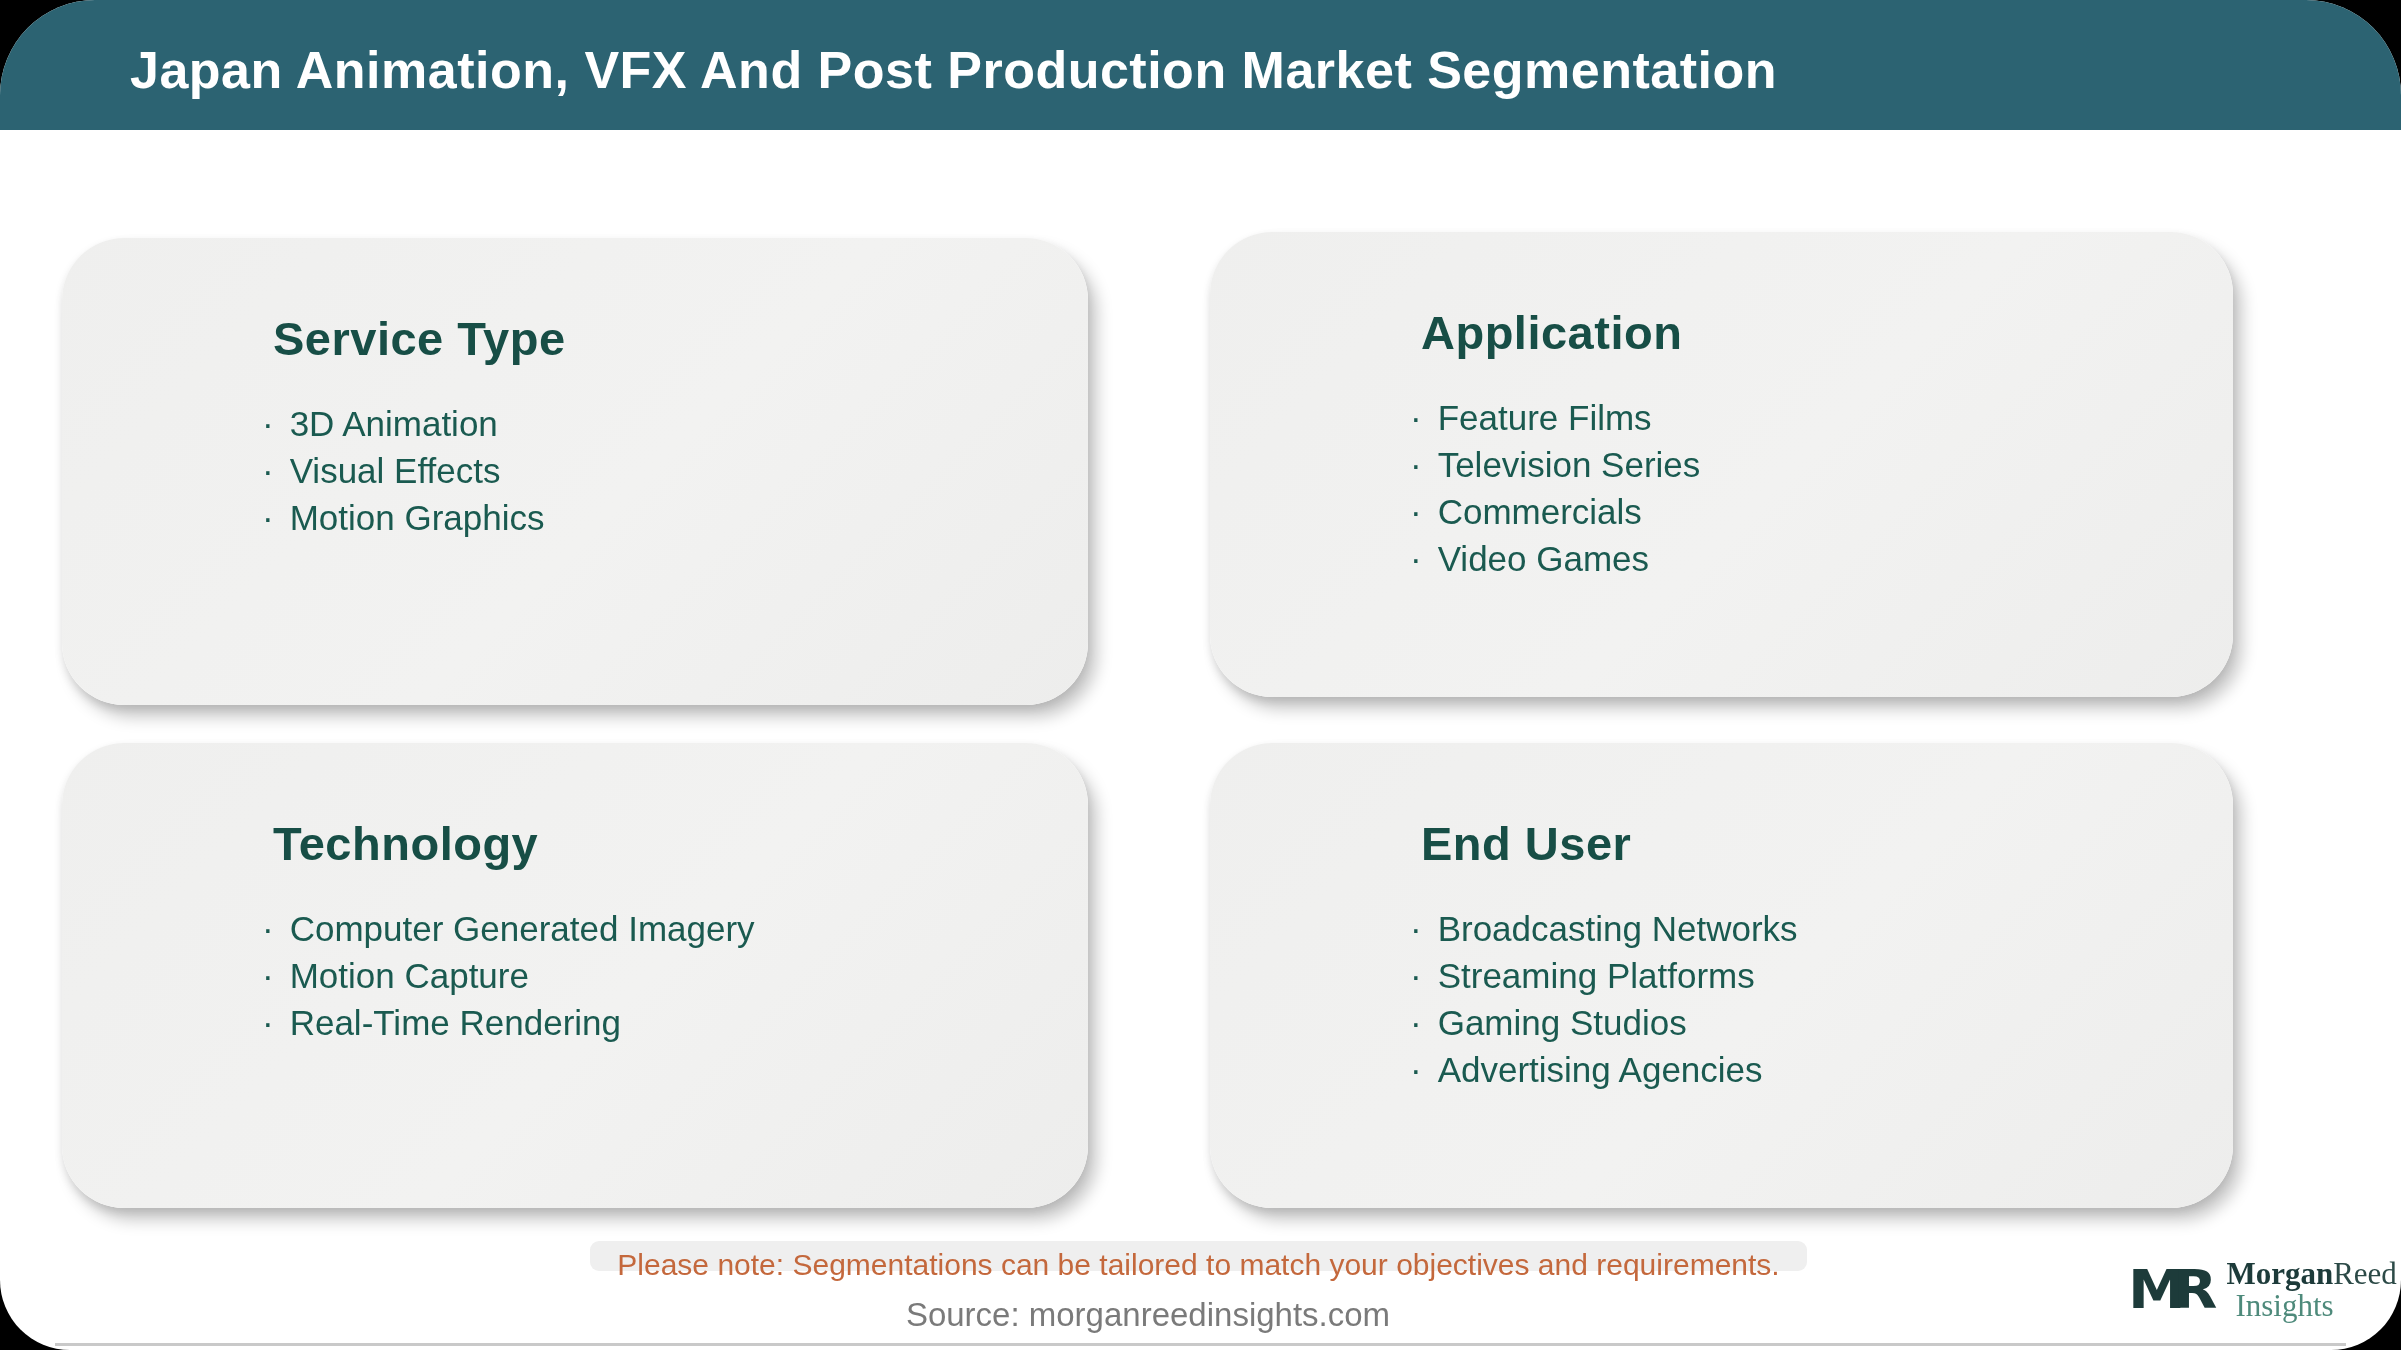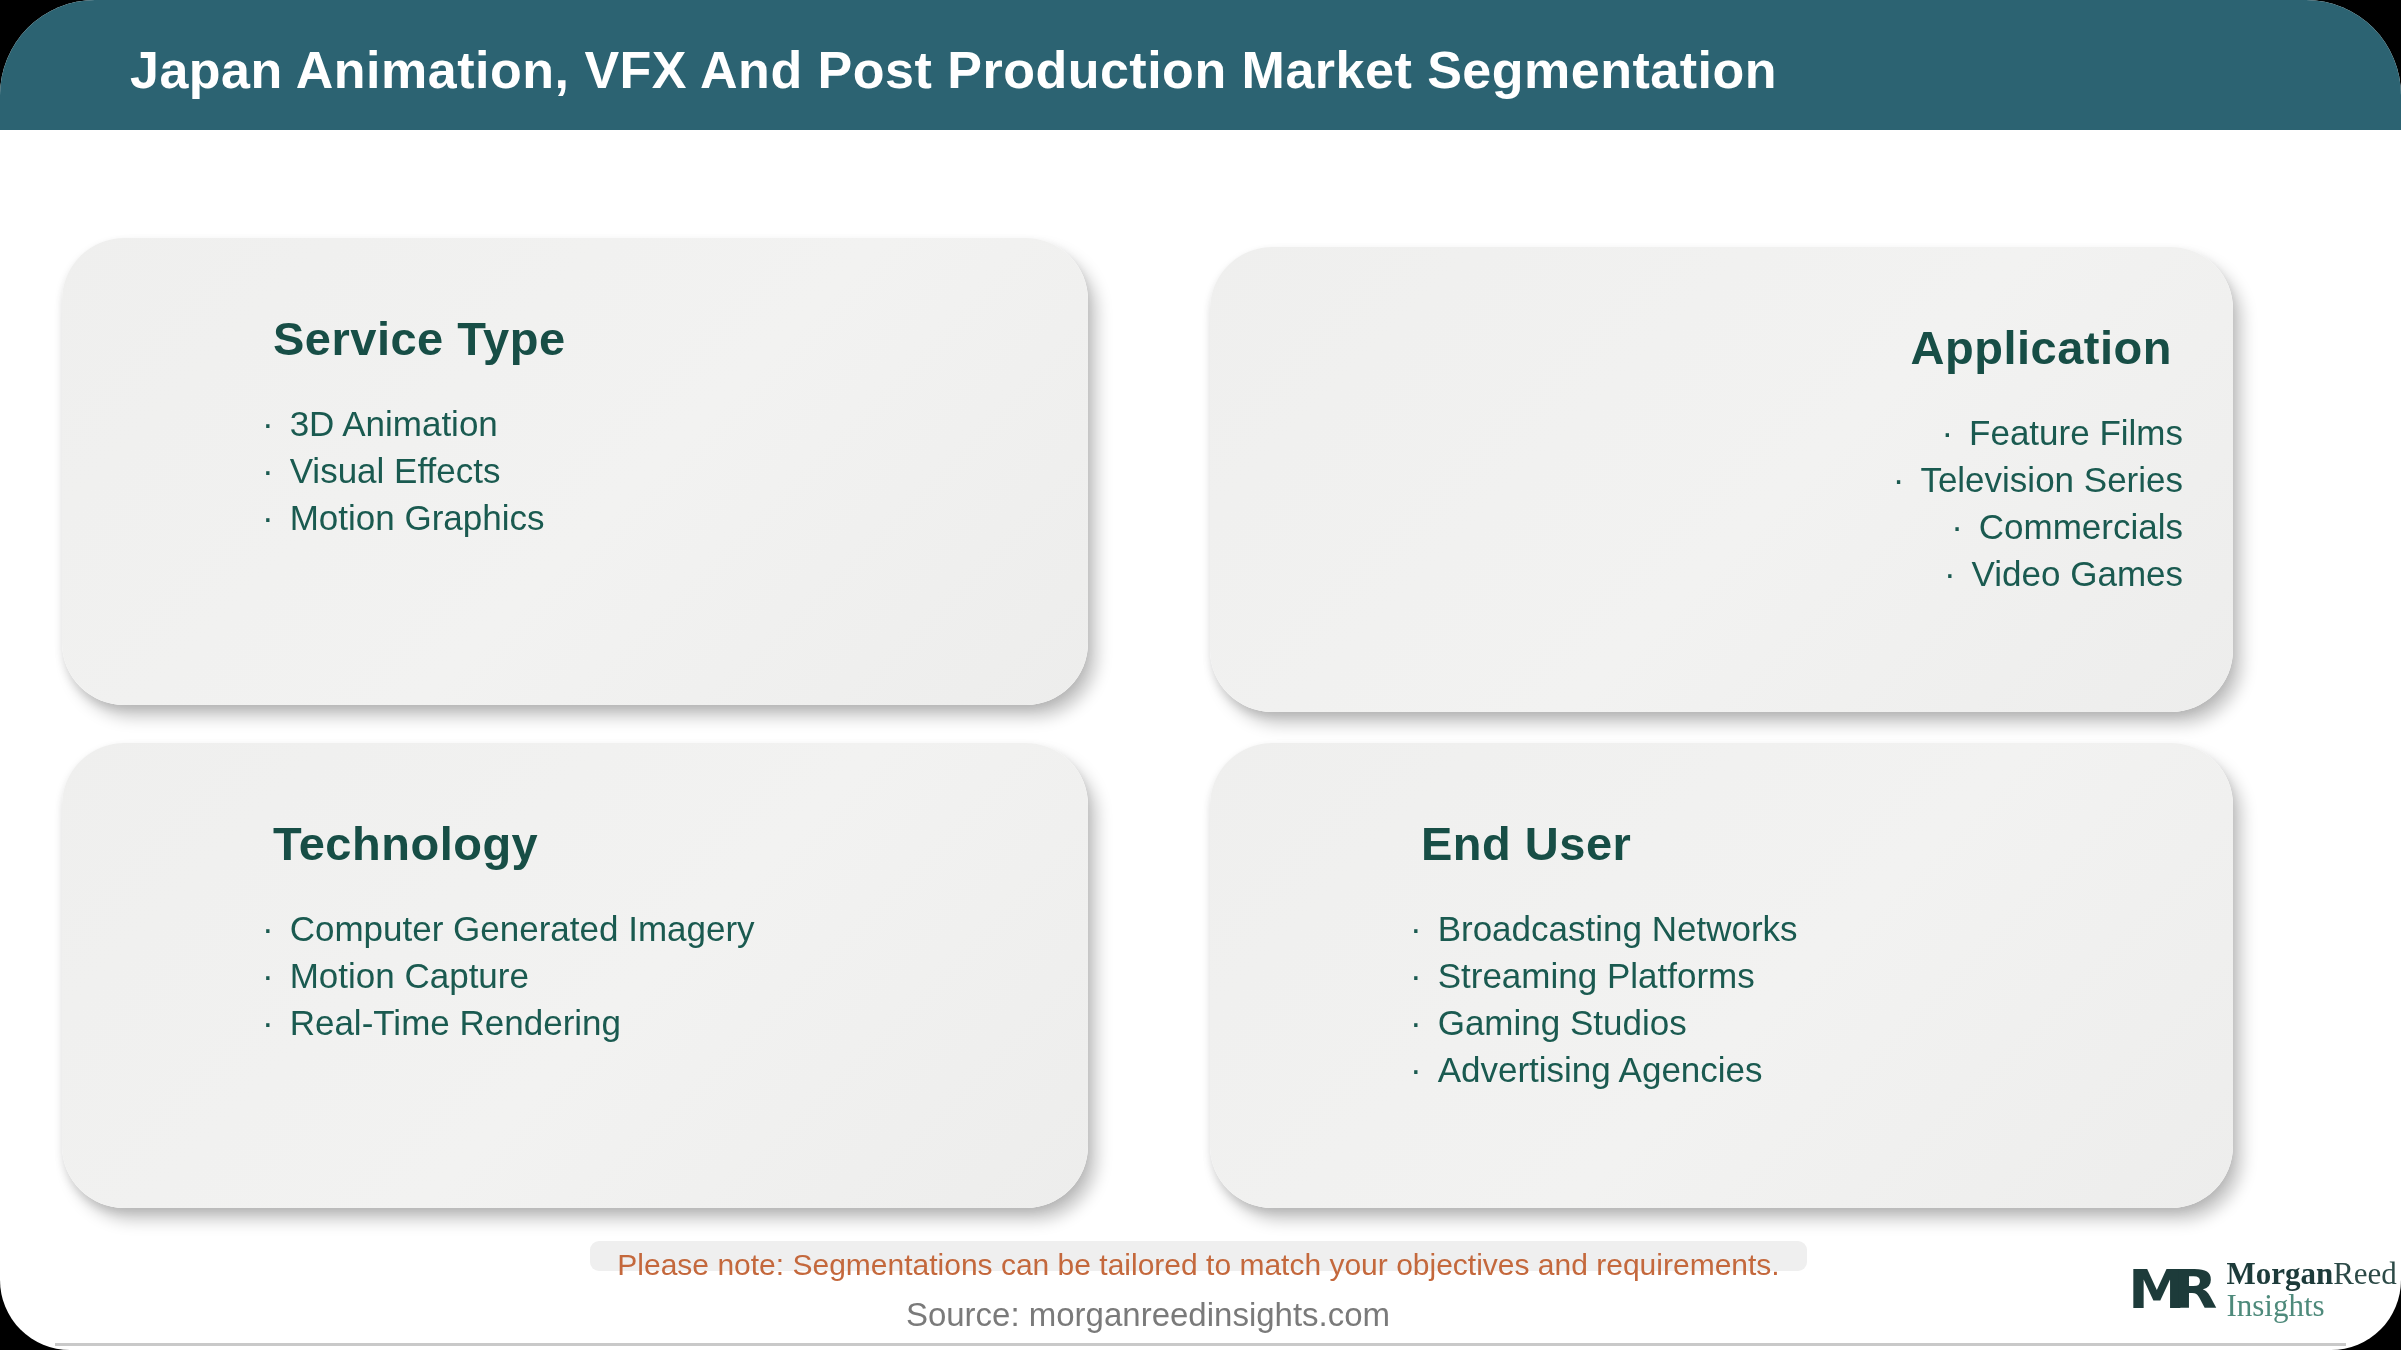--- a/index.html
+++ b/index.html
@@ -34,21 +34,21 @@
   
   .card {
     position: absolute;
     background: linear-gradient(135deg, #efefee 0%, #f2f2f1 55%, #ededec 100%);
     border-radius: 62px;
     box-shadow: 9px 12px 16px rgba(0,0,0,0.22), 0 4px 8px rgba(0,0,0,0.10);
     padding: 62px 50px 0 200px;
     box-sizing: border-box;
   }
   .card-1 { left: 62px;   top: 238px; width: 1026px; height: 467px; }
-  .card-2 { left: 1210px; top: 247px; width: 1023px; height: 465px; text-align: right; }
+  .card-2 { left: 1210px; top: 232px; width: 1023px; height: 465px; }
   .card-3 { left: 62px;   top: 743px; width: 1026px; height: 465px; }
   .card-4 { left: 1210px; top: 743px; width: 1023px; height: 465px; }
   .card h2 {
     margin: 11px;
     font-size: 47px;
     font-weight: bold;
     color: #174E46;
     letter-spacing: 0.5px;
   }
   .card ul {
@@ -109,21 +109,21 @@
     line-height: 1;
   }
   .logo-text {
     font-family: "Liberation Serif", serif;
     line-height: 1.02;
     font-size: 31px;
     white-space: nowrap;
   }
   .logo-name-bold   { font-weight: bold; color: #1D3B3A; }
   .logo-name-reg    { font-weight: normal; color: #2C4A47; }
-  .logo-subtitle    { color: #4E8A7B; }
+  .logo-subtitle    { color: #4E8A7B; margin-left: 9px; }
 </style>
 </head>
 <body>
 
 <div class="page">
 
   <header class="header-bar">
     <h1 class="page-title">Japan Animation, VFX And Post Production Market Segmentation</h1>
   </header>
 

